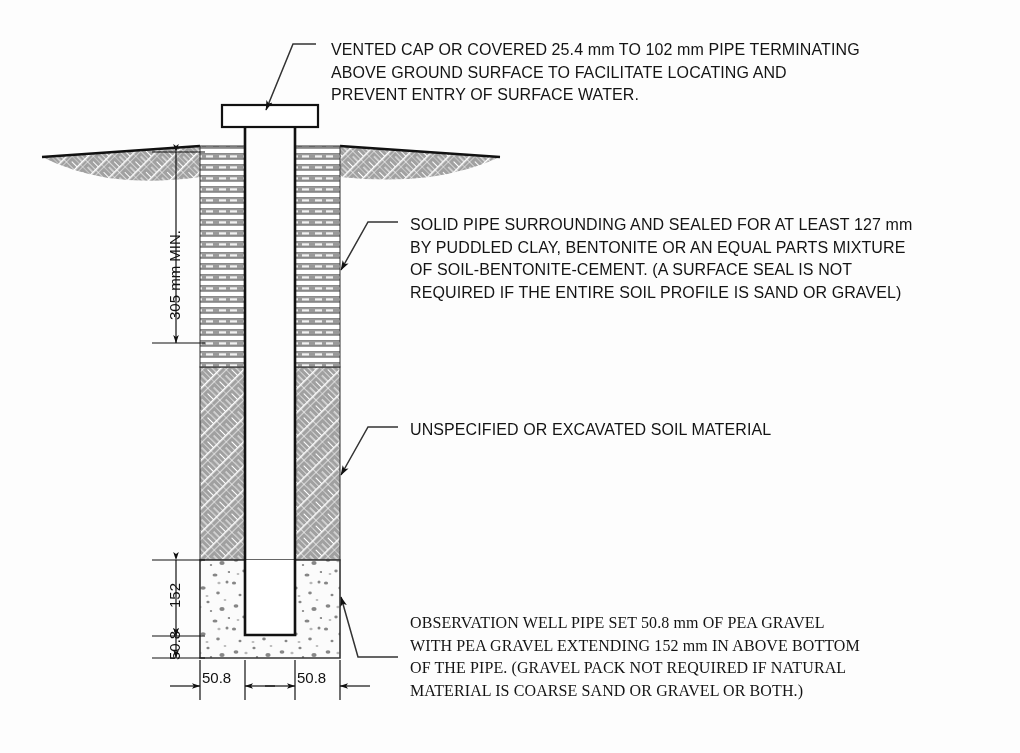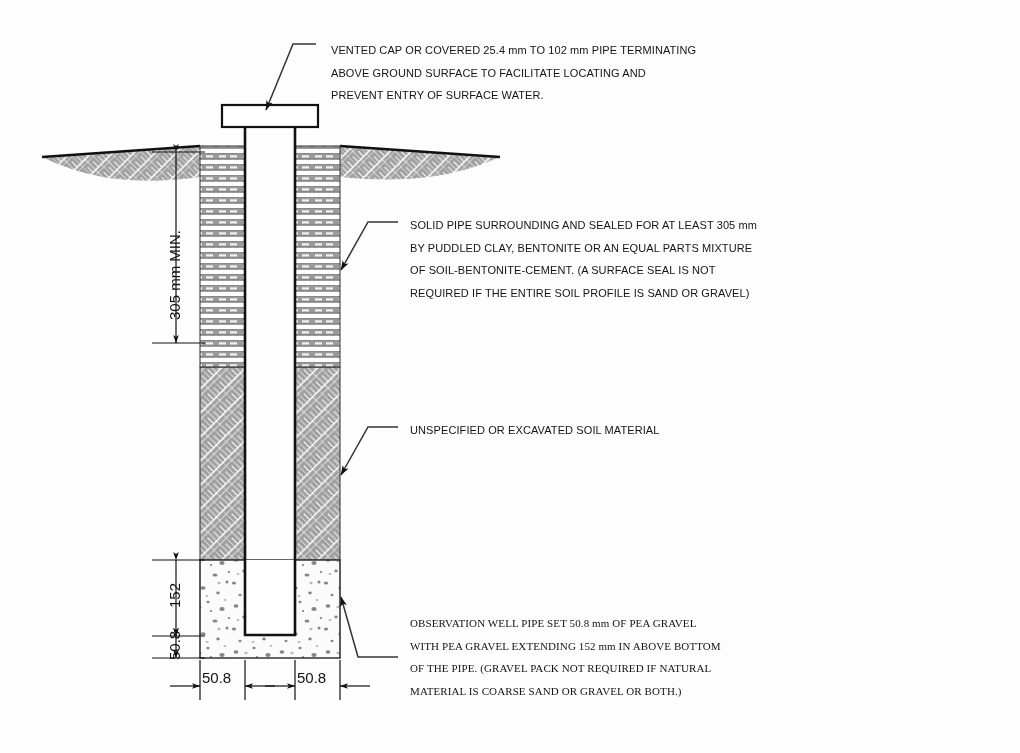--- a/index.html
+++ b/index.html
@@ -21,21 +21,21 @@
   #drawing {
     position: absolute;
     left: 0;
     top: 0;
     width: 1020px;
     height: 753px;
   }
   .note {
     position: absolute;
     font-family: "Liberation Sans", sans-serif;
-    font-size: 11px;
+    font-size: 16px;
     line-height: 22.5px;
     color: #141414;
     letter-spacing: 0.1px;
     white-space: pre-line;
   }
   .dimlabel {
     position: absolute;
     font-family: "Liberation Sans", sans-serif;
     font-size: 15px;
     color: #111111;
@@ -205,21 +205,21 @@
       <line x1="265" y1="686" x2="295" y2="686" marker-end="url(#arrowDim)"></line>
       <line x1="370" y1="686" x2="340" y2="686" marker-end="url(#arrowDim)"></line>
     </g>
 
   </svg>
 
   <div class="note" style="left:331px; top:39px; width:650px;">VENTED CAP OR COVERED 25.4 mm TO 102 mm PIPE TERMINATING
 ABOVE GROUND SURFACE TO FACILITATE LOCATING AND
 PREVENT ENTRY OF SURFACE WATER.</div>
 
-  <div class="note" style="left:410px; top:214px; width:600px;">SOLID PIPE SURROUNDING AND SEALED FOR AT LEAST 305 mm
+  <div class="note" style="left:410px; top:214px; width:600px;">SOLID PIPE SURROUNDING AND SEALED FOR AT LEAST 127 mm
 BY PUDDLED CLAY, BENTONITE OR AN EQUAL PARTS MIXTURE
 OF SOIL-BENTONITE-CEMENT. (A SURFACE SEAL IS NOT
 REQUIRED IF THE ENTIRE SOIL PROFILE IS SAND OR GRAVEL)</div>
 
   <div class="note" style="left:410px; top:419px; width:560px;">UNSPECIFIED OR EXCAVATED SOIL MATERIAL</div>
 
   <div class="note" style="left:410px; top:612px; width:600px;font-family:Liberation Serif, serif;">OBSERVATION WELL PIPE SET 50.8 mm OF PEA GRAVEL
 WITH PEA GRAVEL EXTENDING 152 mm IN ABOVE BOTTOM
 OF THE PIPE. (GRAVEL PACK NOT REQUIRED IF NATURAL
 MATERIAL IS COARSE SAND OR GRAVEL OR BOTH.)</div>

